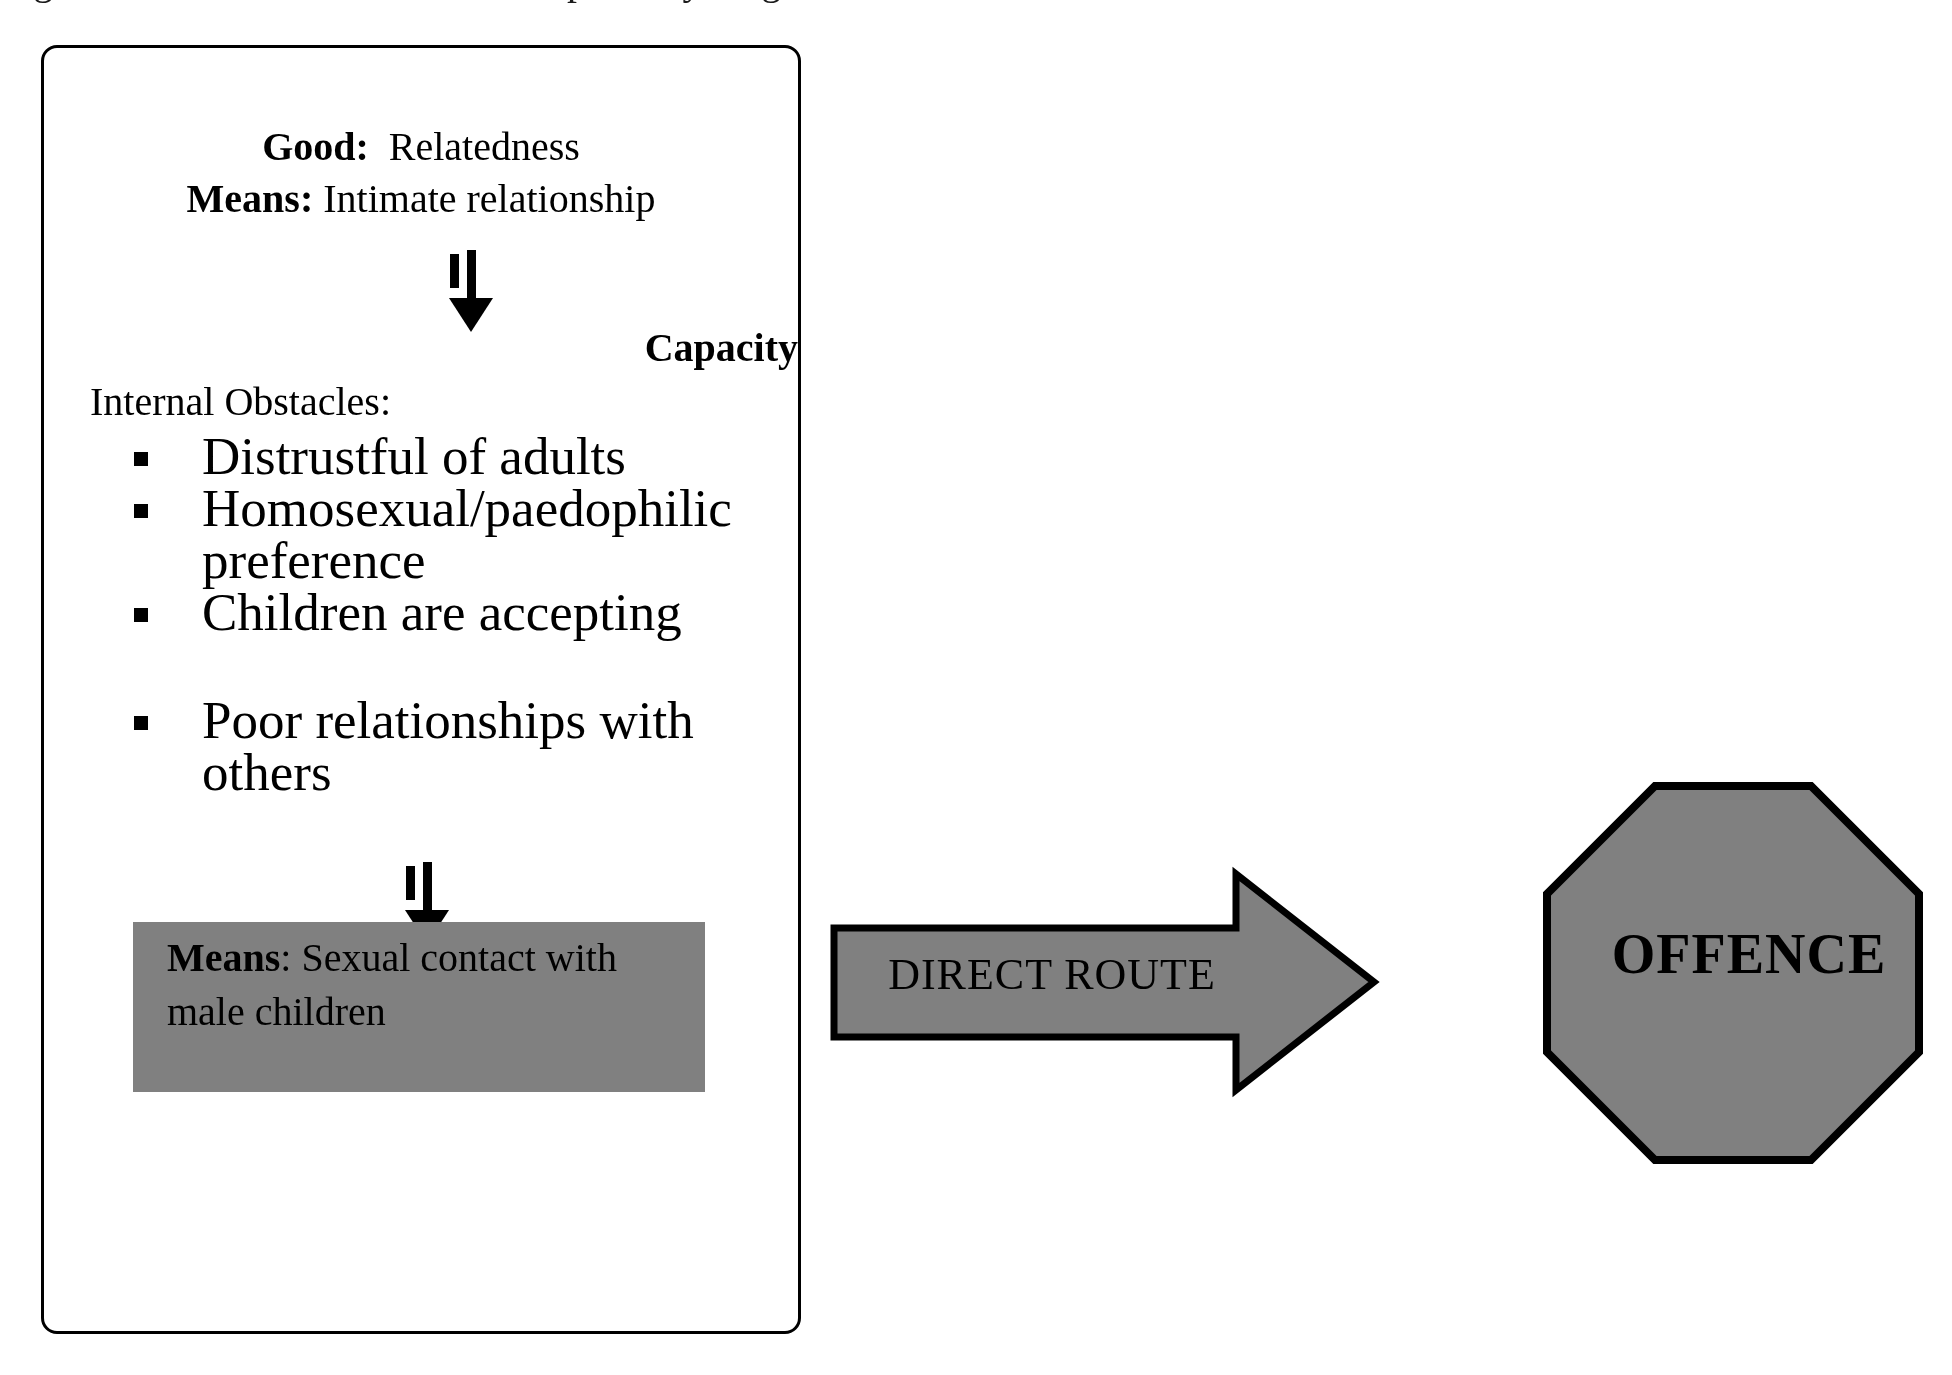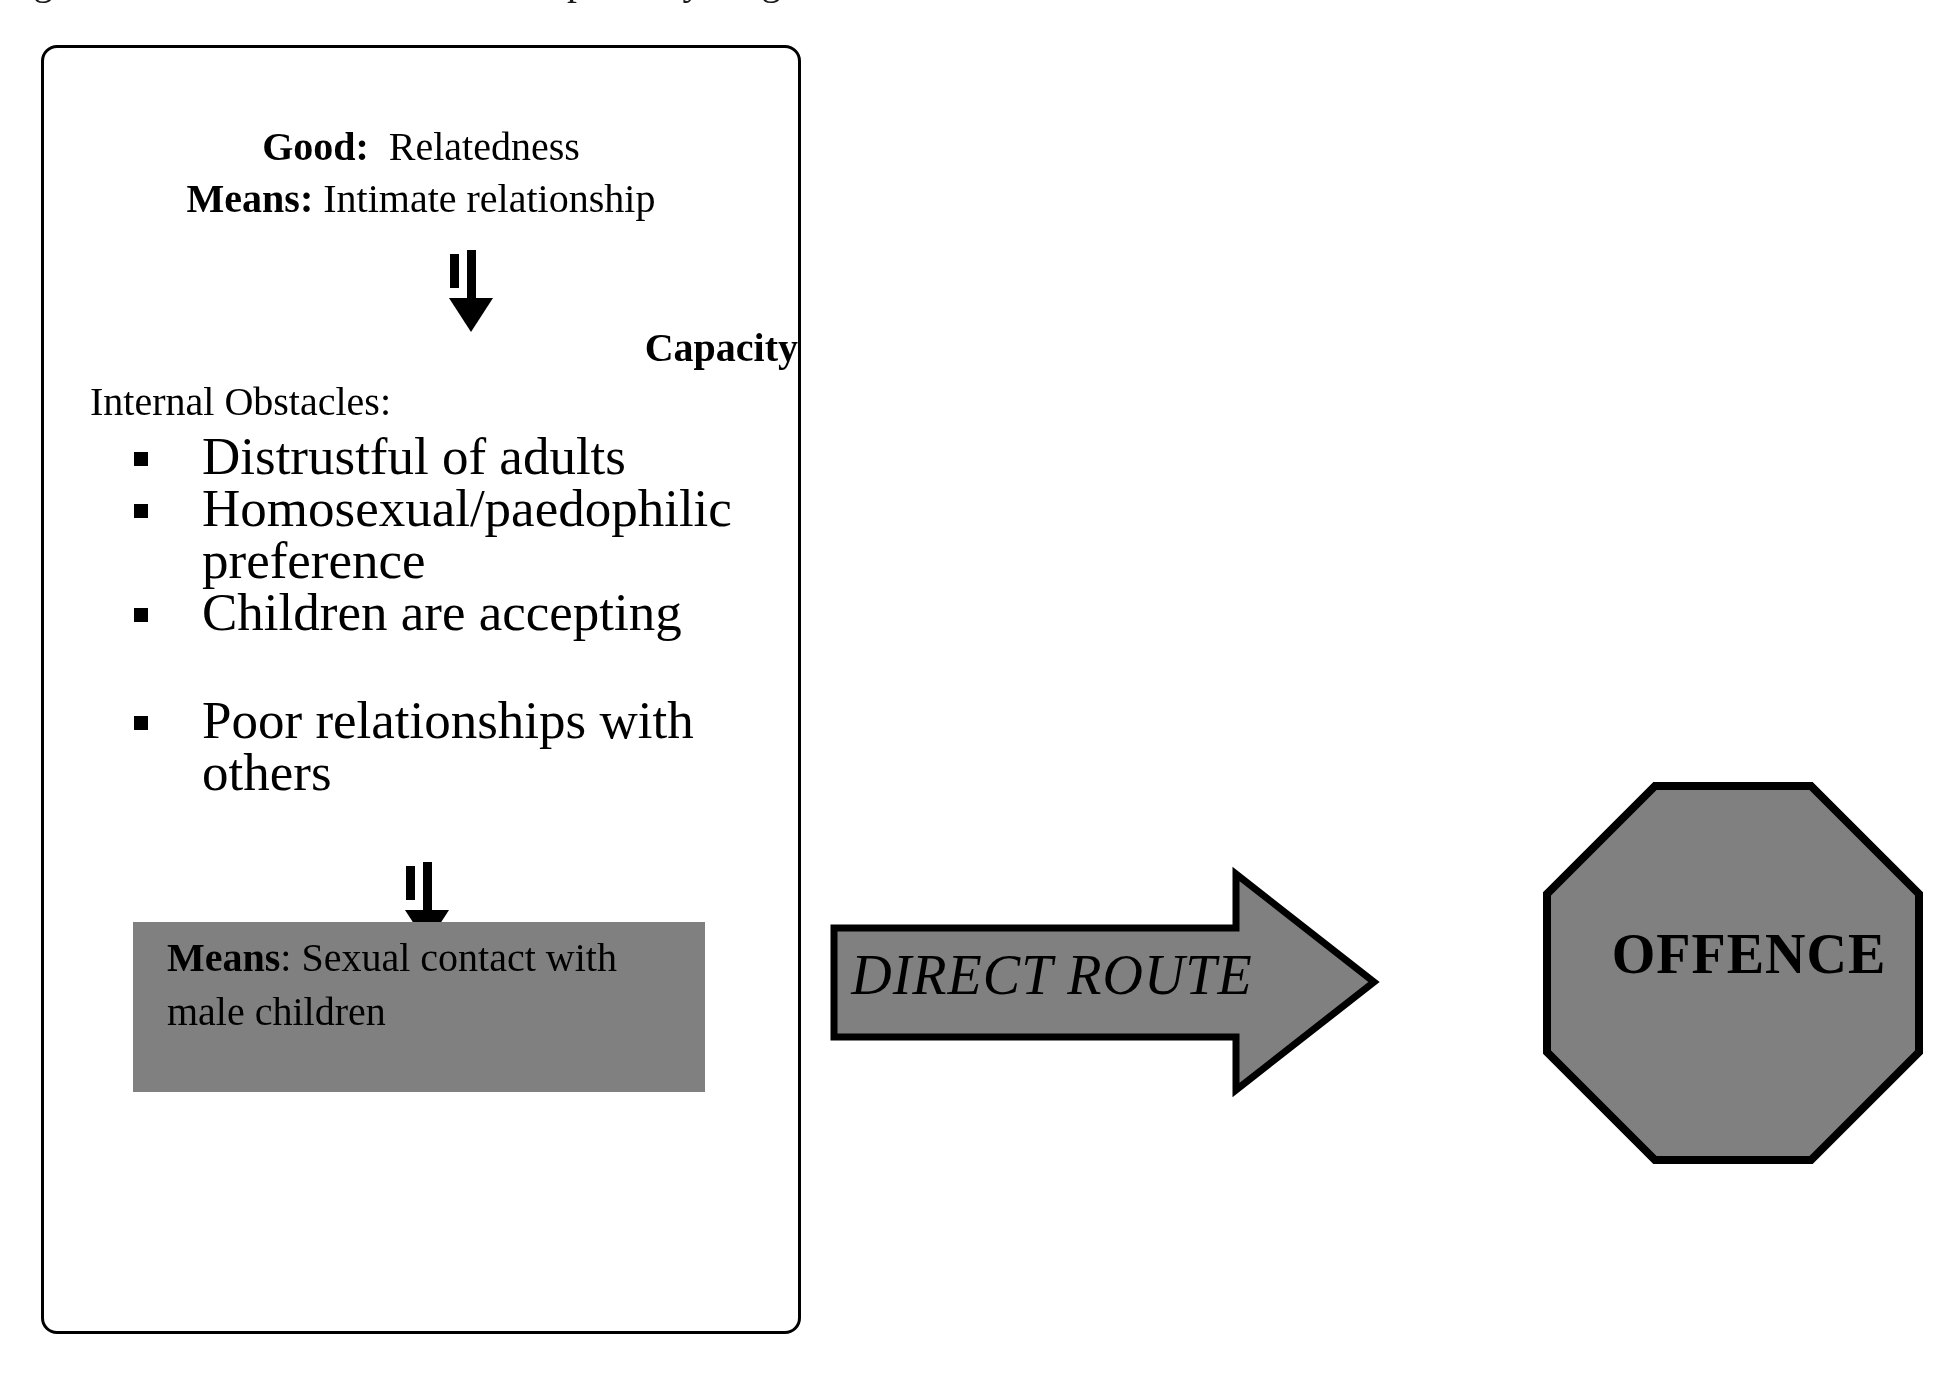--- a/index.html
+++ b/index.html
@@ -167,25 +167,24 @@
     width: 556px;
     height: 240px;
   }
   .route-arrow svg { display: block; }
   .route-label {
     position: absolute;
     left: 24px;
     top: 86px;
     width: 404px;
     text-align: center;
-    font-size: 56px;
+    font-size: 44px;
     line-height: 54px;
     letter-spacing: 1px;
     white-space: nowrap;
-    font-style: italic;
   }
 
   
   .offence-octagon {
     position: absolute;
     left: 1543px;
     top: 782px;
     width: 380px;
     height: 382px;
   }

